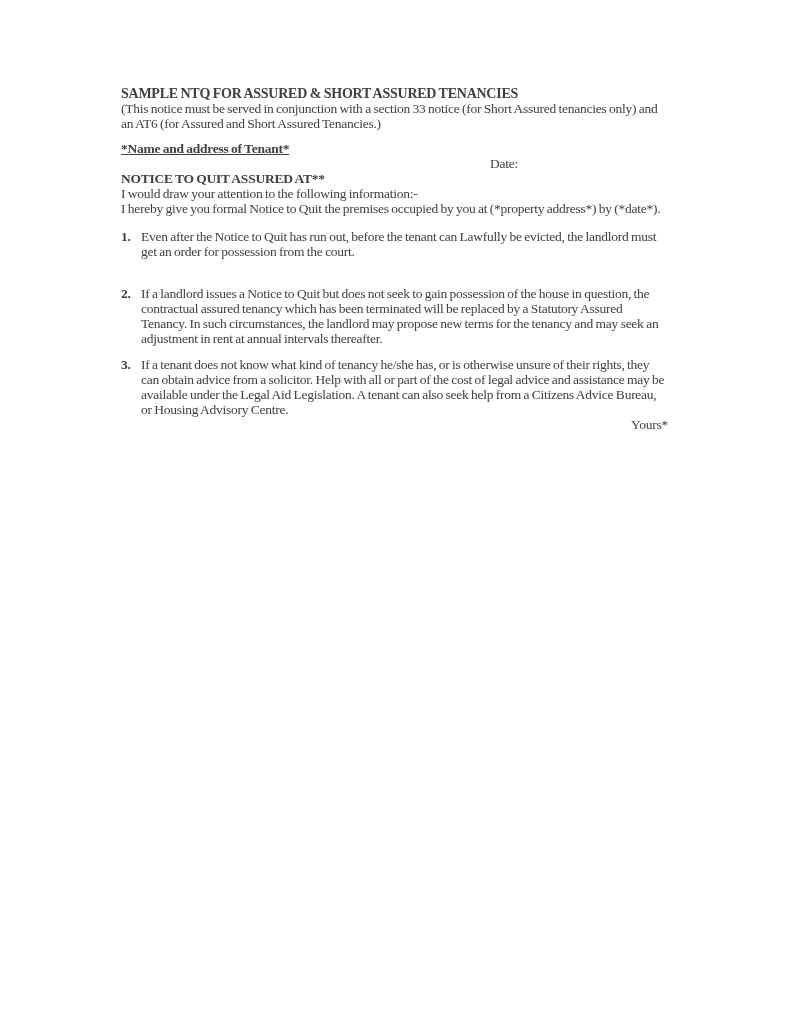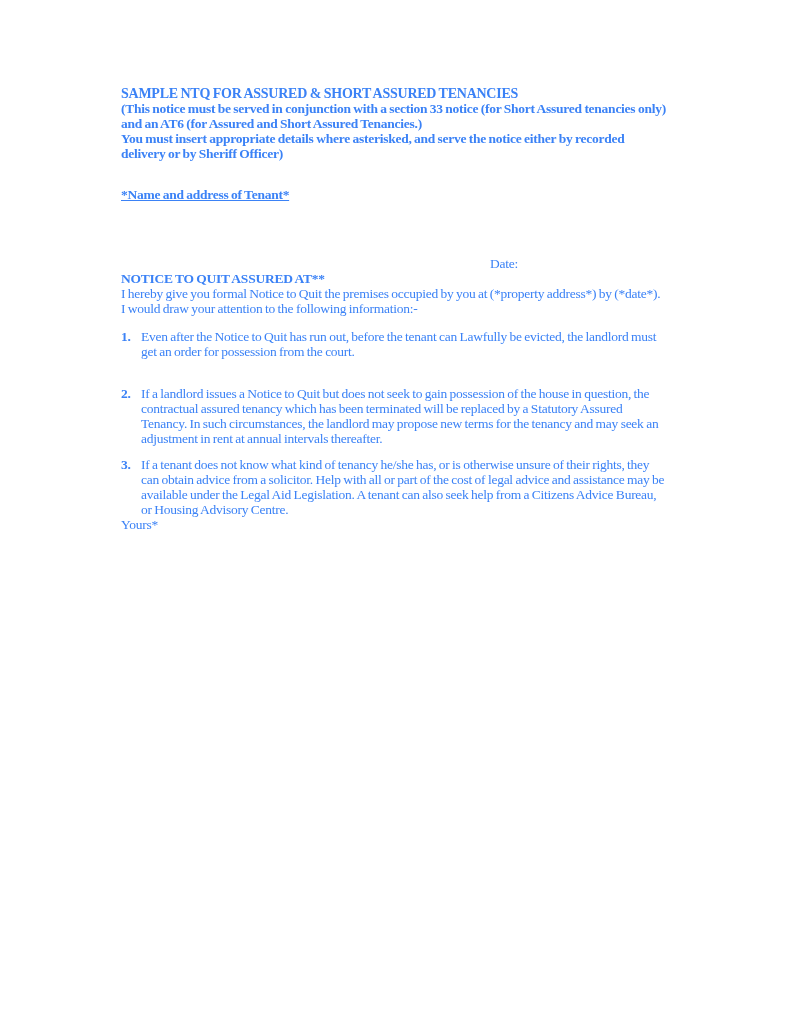--- a/index.html
+++ b/index.html
@@ -10,72 +10,71 @@
   .page {
     position: relative;
     width: 790px;
     height: 1022px;
     box-sizing: border-box;
     background: #ffffff;
     padding: 86px 122px 0 121px;
     font-family: "Liberation Serif", "DejaVu Serif", serif;
     font-size: 13.5px;
     line-height: 15px;
-    color: #3b82f6;
+    color: #404040;
     letter-spacing: -0.25px;
     word-spacing: -0.6px;
     overflow: hidden;
   }
   .page p, .page h1 { margin: 0; padding: 0; }
   .title {
     font-size: 14px;
     font-weight: bold;
     margin: 0 0 14px 0;
   }
-  .instructions { margin: 0 0 26px 0; font-weight: bold; }
+  .instructions { margin: 0 0 10px 0; font-weight: normal; }
   .tenant { font-weight: bold; text-decoration: underline; }
-  .date-line { margin-top: 54px; padding-left: 369px; }
+  .date-line { padding-left: 369px; }
   .salutation { margin-top: 41px; }
   .subject { margin-top: 13px; font-weight: bold; }
   .body-para { margin-top: 13px; }
   .list-item { display: flex; margin-top: 13px; }
   .list-item .num {
     flex: 0 0 20px;
     width: 20px;
     font-weight: bold;
   }
   .list-item .item-text { flex: 1 1 auto; }
   .list-item.gap-large { margin-top: 27px; }
   .list-item.gap-small { margin-top: 11px; }
-  .closing { margin-top: 24px; }
+  .closing { margin-top: 24px; text-align: right; }
 </style>
 </head>
 <body>
 
 <div class="page">
 
   <h1 class="title">SAMPLE NTQ FOR ASSURED &amp; SHORT ASSURED TENANCIES</h1>
 
   <div class="instructions">
     <p>(This notice must be served in conjunction with a section 33 notice (for Short Assured tenancies only) and an AT6 (for Assured and Short Assured Tenancies.)</p>
-    <p>You must insert appropriate details where asterisked, and serve the notice either by recorded delivery or by Sheriff Officer)</p>
   </div>
 
   <p class="tenant">*Name and address of Tenant*</p>
 
   <div class="date-line">
     <span>Date:</span>
   </div>
 
 
   <p class="subject">NOTICE TO QUIT ASSURED AT**</p>
 
+  <p class="body-para">I would draw your attention to the following information:-</p>
+
   <p class="body-para">I hereby give you formal Notice to Quit the premises occupied by you at (*property address*) by (*date*).</p>
-
-  <p class="body-para">I would draw your attention to the following information:-</p>
 
   <div class="list-item">
     <span class="num">1.</span>
     <span class="item-text">Even after the Notice to Quit has run out, before the tenant can Lawfully be evicted, the landlord must get an order for possession from the court.</span>
   </div>
 
   <div class="list-item gap-large">
     <span class="num">2.</span>
     <span class="item-text">If a landlord issues a Notice to Quit but does not seek to gain possession of the house in question, the contractual assured tenancy which has been terminated will be replaced by a Statutory Assured Tenancy. In such circumstances, the landlord may propose new terms for the tenancy and may seek an adjustment in rent at annual intervals thereafter.</span>
   </div>

